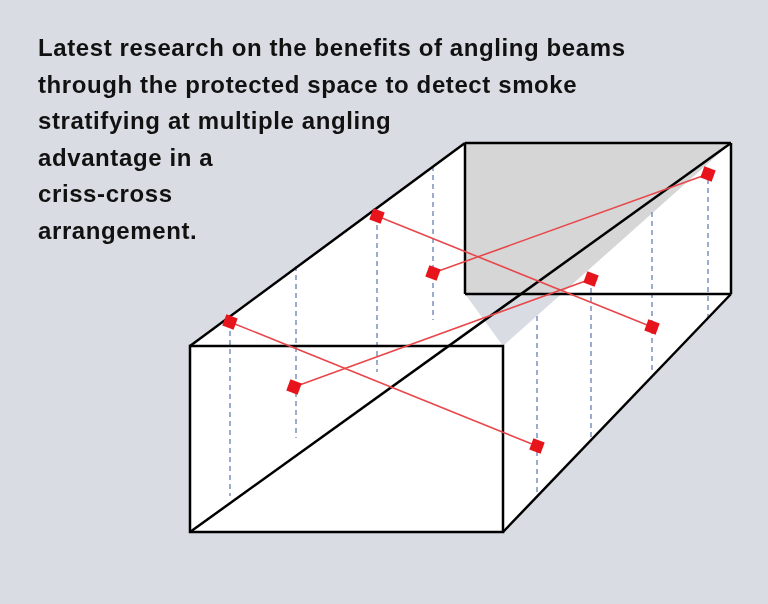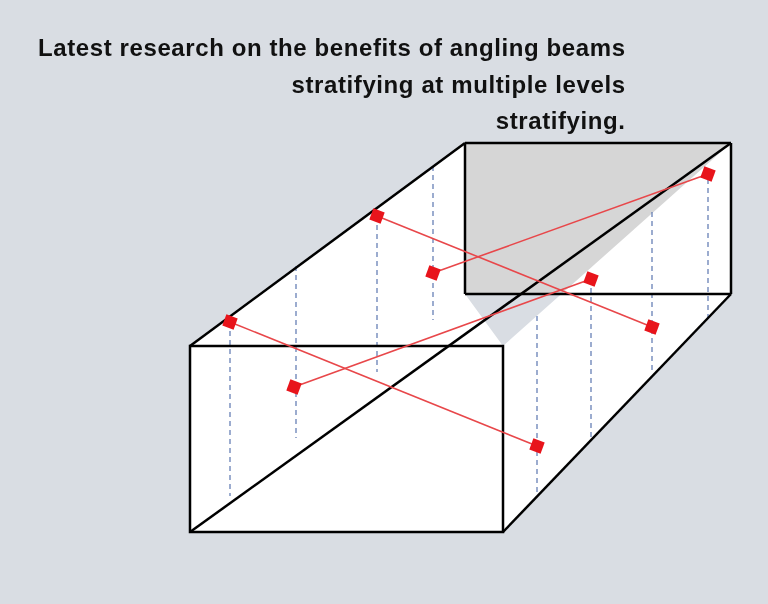--- a/index.html
+++ b/index.html
@@ -1,29 +1,32 @@
 <!DOCTYPE html>
 <html><head>
 <meta charset="utf-8">
 <style>
   html, body { margin:0; padding:0; }
   body { width:768px; height:604px; background:#d9dde3; position:relative; overflow:hidden; }
   .caption { position:absolute; left:38px; top:30px; margin:0;
     font-family:"Liberation Sans", sans-serif; font-weight:bold; font-size:24px;
     line-height:36.6px; color:#111; letter-spacing:0.6px; z-index:2; }
-  .caption span { display:block; white-space:nowrap;text-align:right; }
+  .caption span { display:block; white-space:nowrap; }
   svg { position:absolute; left:0; top:0; z-index:1; }
 </style>
 </head>
 <body>
 
 <div class="caption">
   <span>Latest research on the benefits of angling beams</span>
-  <span>stratifying at multiple levels</span>
-  <span>stratifying.</span>
+  <span>through the protected space to detect smoke</span>
+  <span>stratifying at multiple angling</span>
+  <span>advantage in a</span>
+  <span>criss-cross</span>
+  <span>arrangement.</span>
 </div>
 
 <svg width="768" height="604" viewBox="0 0 768 604">
 
   <polygon points="465,143 731,143 731,294 465,294" fill="#d6d6d6"></polygon>
 
   <polygon points="190,346 465,143 465,294 503,346" fill="#ffffff"></polygon>
 
   <polygon points="503,346 731,143 731,294 503,532" fill="#ffffff"></polygon>
 

